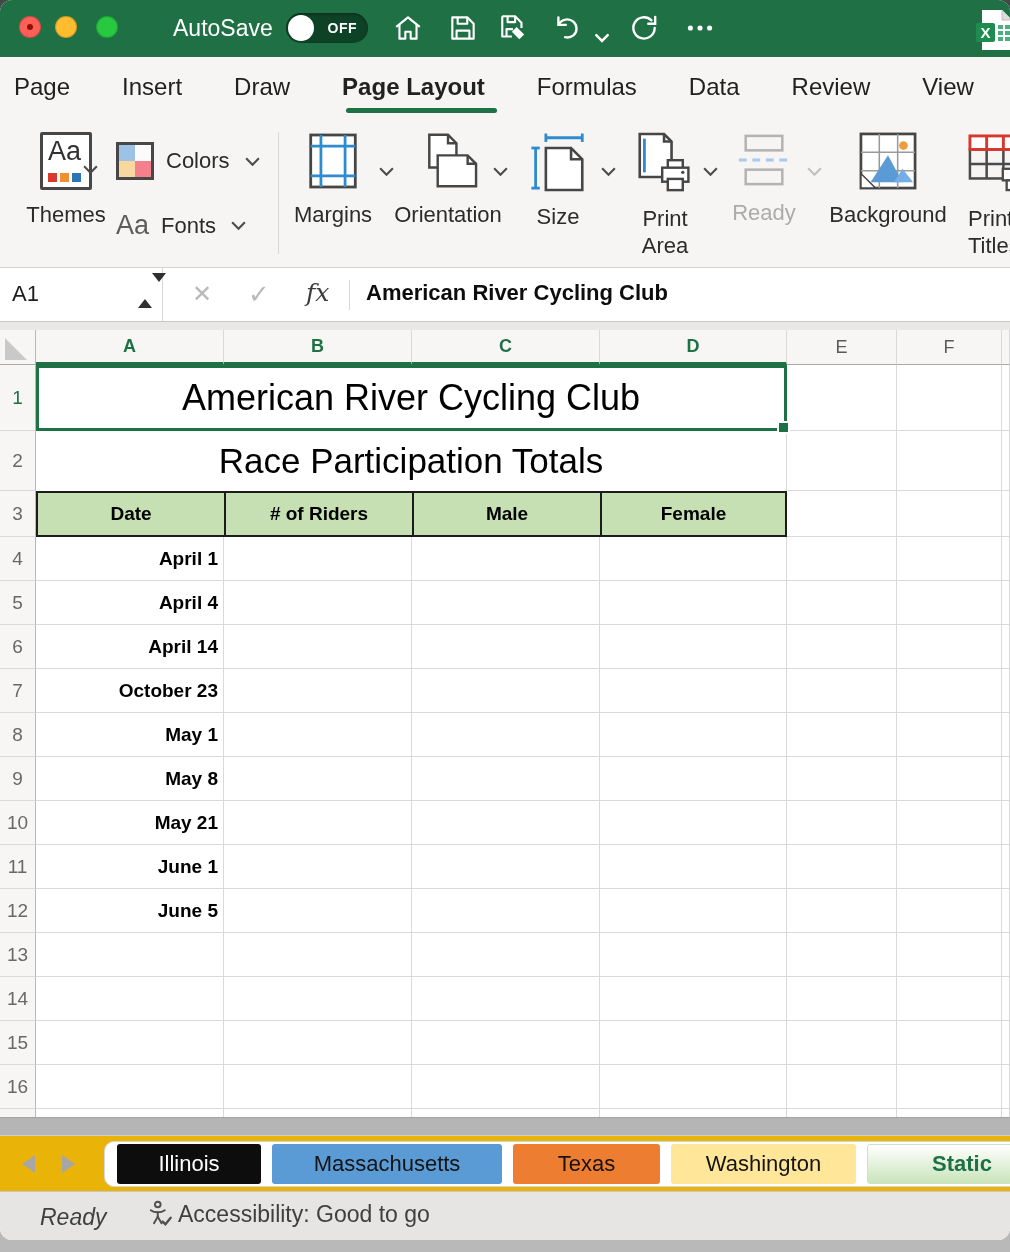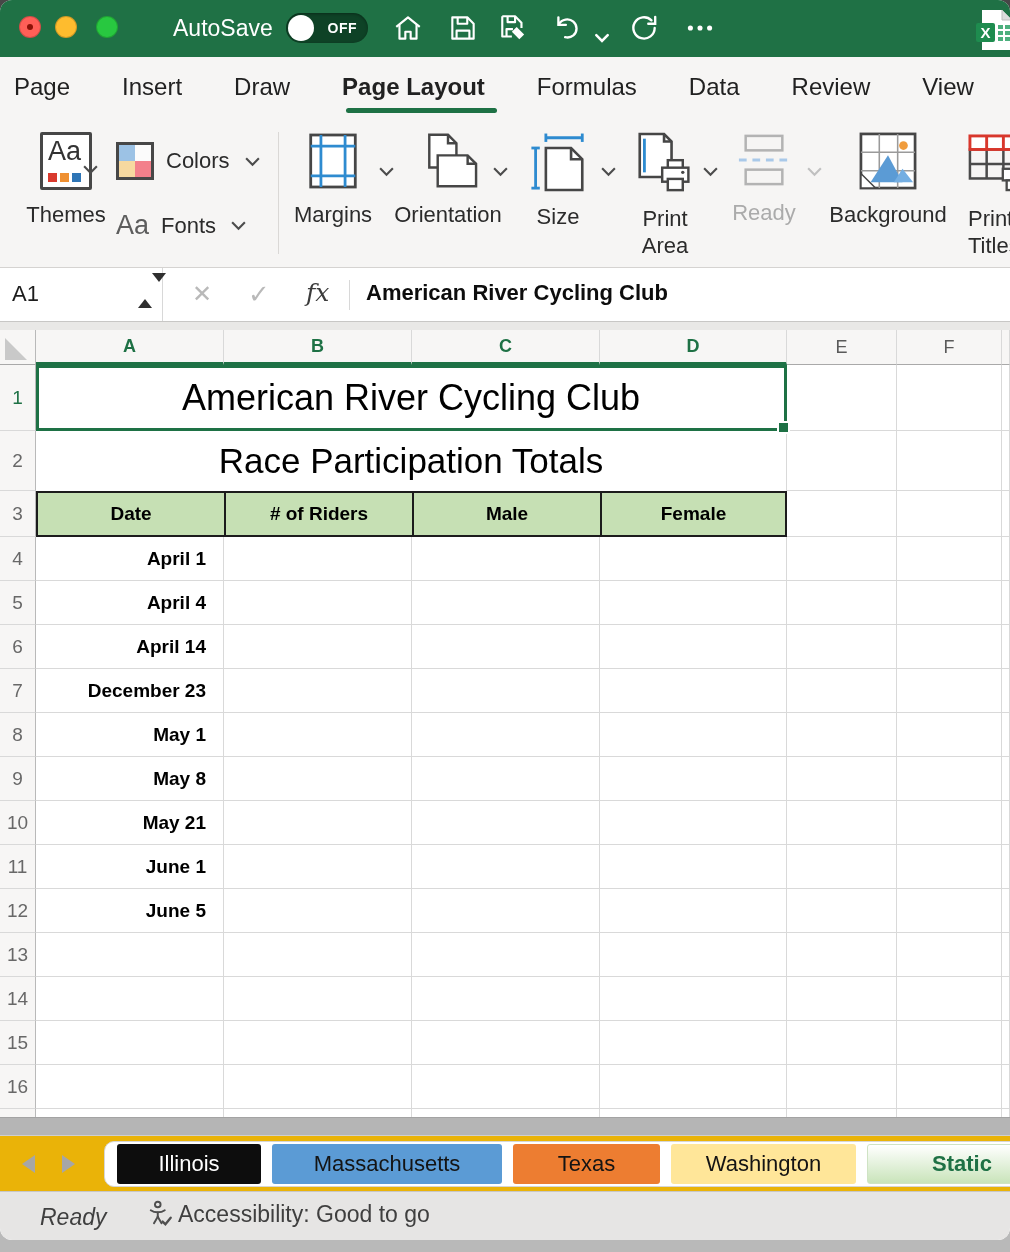--- a/index.html
+++ b/index.html
@@ -71,21 +71,21 @@
   .corner:after{content:"";position:absolute;left:5px;bottom:4px;width:0;height:0;
                 border-bottom:22px solid #c9c9c9;border-right:22px solid transparent;}
   .title-cell{grid-column:2/6;grid-row:2;background:#fff;border-right:1px solid #d9d9d9;border-bottom:1px solid #d9d9d9;box-sizing:border-box;
               display:flex;align-items:center;justify-content:center;font-size:36px;color:#000;}
   .subtitle-cell{grid-column:2/6;grid-row:3;background:#fff;border-right:1px solid #d9d9d9;box-sizing:border-box;
               display:flex;align-items:center;justify-content:center;font-size:35px;color:#000;}
   .hdr3{background:#c6e0b4;border:2px solid #1c1c1c;border-right:none;box-sizing:border-box;
         display:flex;align-items:center;justify-content:center;font-size:19px;font-weight:700;color:#000;}
   .hdr3.last{border-right:2px solid #1c1c1c;}
   .date-cell{background:#fff;border-right:1px solid #d9d9d9;border-bottom:1px solid #d9d9d9;box-sizing:border-box;
-        display:flex;align-items:center;justify-content:flex-end;padding-right:17px;font-size:19px;font-weight:700;color:#000;}
+        display:flex;align-items:center;justify-content:flex-end;padding-right:5px;font-size:19px;font-weight:700;color:#000;}
   .selection{position:absolute;left:36px;top:35px;width:751px;height:66px;border:3px solid #1e7145;box-sizing:border-box;pointer-events:none;}
   .handle{position:absolute;right:-6px;bottom:-6px;width:9px;height:9px;background:#1e7145;border:2px solid #fff;}
   
   .hscroll{position:absolute;left:0;top:1117px;width:100%;height:19px;background:#b5b5b5;border-top:1px solid #a3a3a3;border-bottom:1px solid #cfcfcf;box-sizing:border-box;}
   .tabbar{position:absolute;left:0;top:1136px;width:100%;height:55px;background:#eab308;overflow:hidden;}
   .tabs-pane{position:absolute;left:104px;top:5px;right:-20px;bottom:4px;background:#fff;border:1px solid #d6d6d6;border-radius:10px 0 0 10px;}
   .navarrow{position:absolute;top:19px;width:0;height:0;border-top:9px solid transparent;border-bottom:9px solid transparent;}
   .nav-left{left:22px;border-right:13px solid #a6a6a6;}
   .nav-right{left:62px;border-left:13px solid #a6a6a6;}
   .tabsrow{position:absolute;left:117px;top:8px;height:40px;display:flex;gap:11px;}
@@ -529,21 +529,21 @@
         <div class="c" style="grid-area: 18 / 8;"></div>
         <div class="title-cell" style="grid-area: 2 / 2 / auto / 6;">American River Cycling Club</div>
         <div class="subtitle-cell" style="grid-area: 3 / 2 / auto / 6;">Race Participation Totals</div>
         <div class="hdr3" style="grid-area: 4 / 2;">Date</div>
         <div class="hdr3" style="grid-area: 4 / 4;">Male</div>
         <div class="hdr3" style="grid-area: 4 / 3;"># of Riders</div>
         <div class="hdr3 last" style="grid-area: 4 / 5;">Female</div>
         <div class="date-cell" style="grid-area: 5 / 2;">April 1</div>
         <div class="date-cell" style="grid-area: 6 / 2;">April 4</div>
         <div class="date-cell" style="grid-area: 7 / 2;">April 14</div>
-        <div class="date-cell" style="grid-area: 8 / 2;">December 23</div>
+        <div class="date-cell" style="grid-area: 8 / 2;">October 23</div>
         <div class="date-cell" style="grid-area: 9 / 2;">May 1</div>
         <div class="date-cell" style="grid-area: 10 / 2;">May 8</div>
         <div class="date-cell" style="grid-area: 11 / 2;">May 21</div>
         <div class="date-cell" style="grid-area: 12 / 2;">June 1</div>
         <div class="date-cell" style="grid-area: 13 / 2;">June 5</div>
       </div>
     <div class="selection">
       <span class="handle"></span>
     </div>
   </div>

